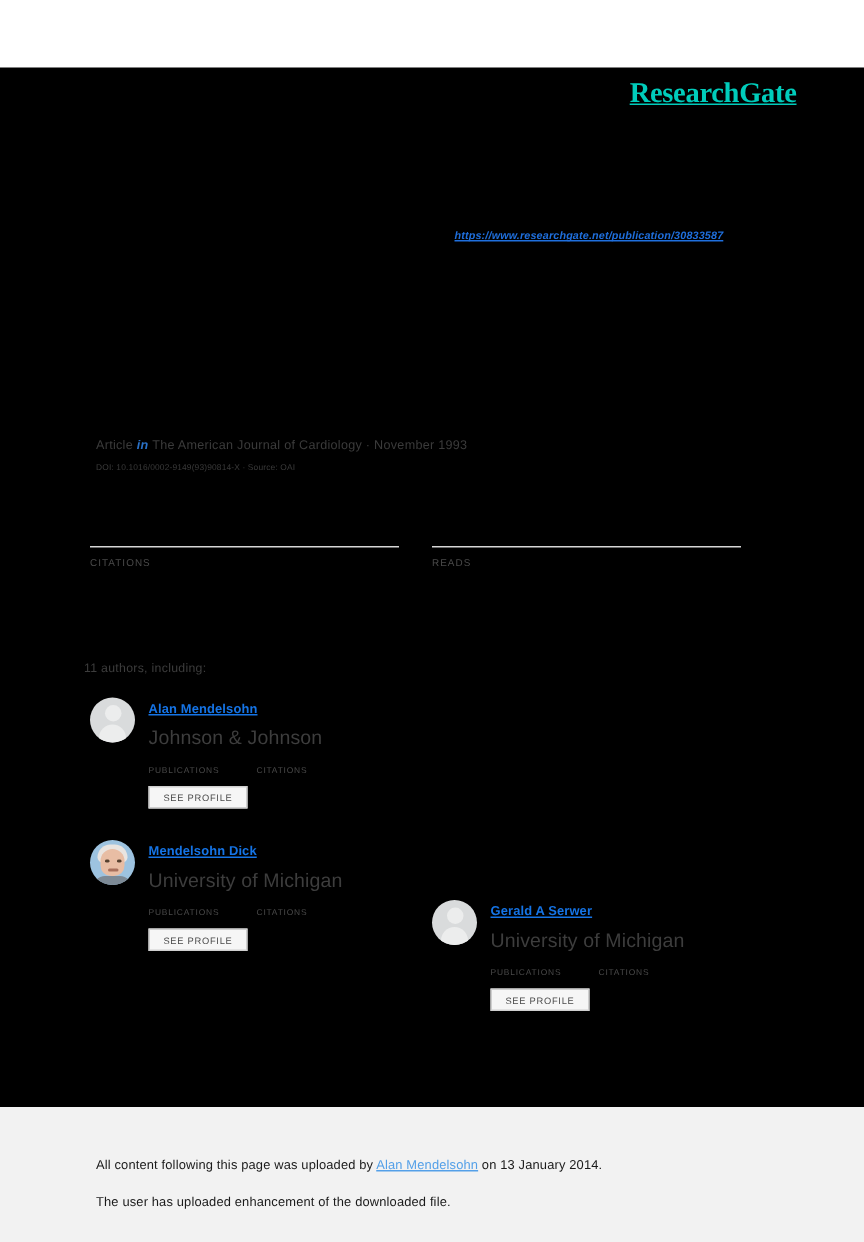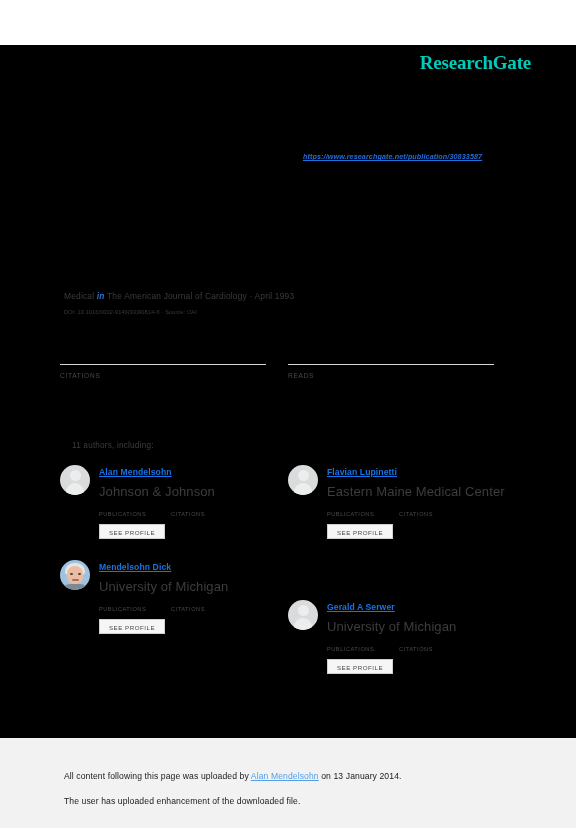--- a/index.html
+++ b/index.html
@@ -37,20 +37,21 @@
   .rg-logo {
     position: absolute;
     right: 45px;
     top: 7px;
     font-family: "Liberation Serif", serif;
     font-size: 19px;
     font-weight: 700;
     letter-spacing: -0.2px;
     color: #00ccbb;
     white-space: nowrap;
+    text-decoration: underline;
   }
 
   
   .hidden-blurb {
     position: absolute;
     left: 64px;
     top: 14px;
     width: 448px;
     font-size: 7.5px;
     line-height: 11px;
@@ -131,21 +132,21 @@
   .metric-label {
     margin-top: 7px;
     font-size: 6.6px;
     letter-spacing: 0.7px;
     color: #4a4a4a;
   }
 
   
   .authors-heading {
     position: absolute;
-    left: 72px;
+    left: 56px;
     top: 396px;
     font-size: 8.2px;
     color: #3d3d3d;
     letter-spacing: 0.2px;
   }
 
   .author-card {
     position: absolute;
     width: 225px;
     height: 92px;
@@ -331,23 +332,23 @@
 
   <div class="rg-logo">ResearchGate</div>
 
   <div class="hidden-blurb">See discussions, stats, and author profiles for this publication at:</div>
 
   <a class="rg-url" href="#">https://www.researchgate.net/publication/30833587</a>
 
   <div class="article-title"></div>
 
   <div class="article-meta">
-    <span>Medical</span>
+    <span>Article</span>
     <span class="meta-in">in</span>
-    <span class="meta-journal">The American Journal of Cardiology · April 1993</span>
+    <span class="meta-journal">The American Journal of Cardiology · November 1993</span>
   </div>
 
   <div class="article-doi">DOI: 10.1016/0002-9149(93)90814-X · Source: OAI</div>
 
   <div class="metric citations">
     <div class="metric-value"></div>
     <div class="metric-rule"></div>
     <div class="metric-label">CITATIONS</div>
   </div>
 
@@ -372,39 +373,20 @@
         <div class="stat-label">PUBLICATIONS</div>
       </div>
       <div class="stat cites">
         <div class="stat-value"></div>
         <div class="stat-label">CITATIONS</div>
       </div>
     </div>
     <div class="see-profile-btn">SEE PROFILE</div>
   </div>
 
-  <div class="author-card c1">
-    <div class="avatar">
-      <div class="silhouette-head"></div>
-      <div class="silhouette-body"></div>
-    </div>
-    <a class="author-name" href="#">Flavian Lupinetti</a>
-    <div class="author-affil">Eastern Maine Medical Center</div>
-    <div class="author-stats">
-      <div class="stat pubs">
-        <div class="stat-value"></div>
-        <div class="stat-label">PUBLICATIONS</div>
-      </div>
-      <div class="stat cites">
-        <div class="stat-value"></div>
-        <div class="stat-label">CITATIONS</div>
-      </div>
-    </div>
-    <div class="see-profile-btn">SEE PROFILE</div>
-  </div>
 
   <div class="author-card c2">
     <div class="avatar photo">
       <div class="ph-shoulders"></div>
       <div class="ph-hair"></div>
       <div class="ph-face"></div>
       <div class="ph-eye-l"></div>
       <div class="ph-eye-r"></div>
       <div class="ph-mouth"></div>
     </div>

